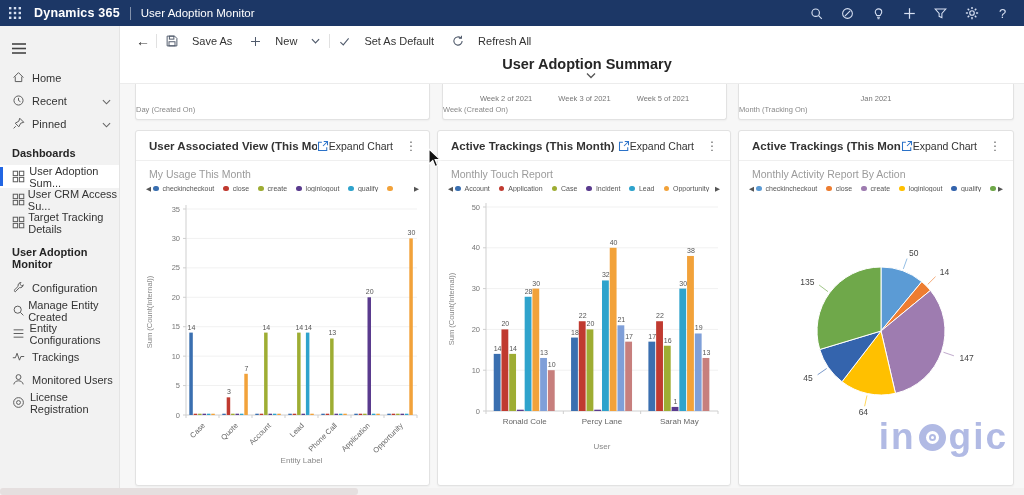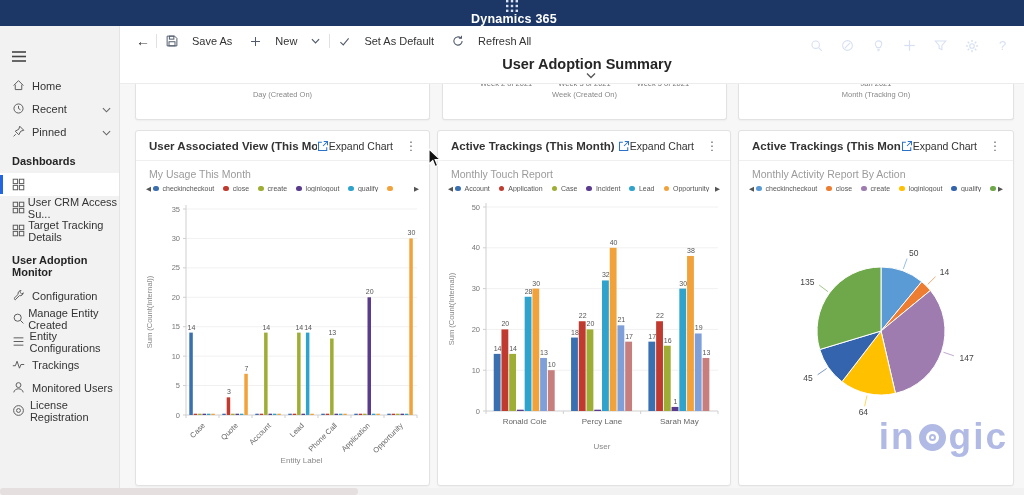--- a/index.html
+++ b/index.html
@@ -1,29 +1,29 @@
 <!DOCTYPE html>
 <html><head>
 <meta charset="utf-8">
 <style>
   * { margin:0; padding:0; box-sizing:border-box; }
   html,body { width:1024px; height:495px; overflow:hidden; font-family:"Liberation Sans",sans-serif; background:#f7f7f7; position:relative; }
 
   
-  #topbar { position:absolute; left:0; top:0; width:1024px; height:26px; background:#1c3766; display:flex; align-items:center; color:#fff; z-index:50;flex-direction:column; }
+  #topbar { position:absolute; left:0; top:0; width:1024px; height:26px; background:#1c3766; display:flex; align-items:center; color:#fff; z-index:50; }
   #waffle { width:30px; display:flex; justify-content:center; cursor:pointer; }
   #tb-app { font-size:12.5px; font-weight:bold; margin-left:4px; letter-spacing:.2px; }
   #tb-div { width:1px; height:13px; background:rgba(255,255,255,.45); margin:0 10px; }
   #tb-context { font-size:11.5px; }
   #tb-right { margin-left:auto; display:flex; align-items:center; padding-right:6px; }
   .tb-ic { width:31px; display:flex; justify-content:center; align-items:center; color:#d7e0f2; cursor:pointer; font-size:12px; }
   .tb-ic svg { stroke:#d7e0f2; }
 
   
-  #sidebar { position:absolute; left:0; top:26px; width:120px; height:469px; background:#f2f2f2; border-right:1px solid #e4e4e4; z-index:20; padding-top:18px; }
+  #sidebar { position:absolute; left:0; top:26px; width:120px; height:469px; background:#f2f2f2; border-right:1px solid #e4e4e4; z-index:20; padding-top:10px; }
   #hamburger { padding:4px 0 8px 12px; color:#444; cursor:pointer; }
   .sb-item { display:flex; align-items:center; height:23px; padding-left:12px; font-size:11px; color:#333; cursor:pointer; position:relative; }
   .sb-item .ic { width:20px; display:flex; align-items:center; color:#5a5a5a; }
   .sb-item .chev { margin-left:auto; margin-right:8px; color:#666; }
   .sb-item.sel { background:#fff; }
   .sb-item.sel::before { content:""; position:absolute; left:0; top:2px; bottom:2px; width:2.5px; background:#2266e3; }
   .sb-head { font-size:11px; font-weight:bold; color:#252525; padding:12px 0 6px 12px; }
 
   
   #main { position:absolute; left:120px; top:26px; right:0; bottom:0; }
@@ -32,23 +32,23 @@
   .cmd-btn .ci { display:flex; align-items:center; color:#505a6b; }
   .cmd-sep { width:1px; height:14px; background:#e1e1e1; }
   #back-btn { width:26px; display:flex; justify-content:center; font-size:14px; color:#333; cursor:pointer; }
   #titlebar { position:absolute; left:0; top:30px; right:0; height:28px; background:#fff; display:flex; align-items:center; padding-left:30px; border-bottom:1px solid #ececec;flex-direction:column; }
   #page-title { font-size:14.5px; font-weight:bold; color:#262626; }
   #title-chev { margin-left:7px; color:#555; display:flex; }
 
   #content { position:absolute; left:0; top:58px; right:0; bottom:0; background:#f7f7f7; overflow:hidden; }
 
   .card, .mini-card { position:absolute; background:#fff; border:1px solid #e2e2e2; border-radius:3px; box-shadow:0 1px 2px rgba(0,0,0,.04); }
-  .mini-card { border-top:none; border-radius:0 0 3px 3px; display:flex; flex-direction:column; justify-content:flex-end; padding-bottom:20px; }
+  .mini-card { border-top:none; border-radius:0 0 3px 3px; display:flex; flex-direction:column; justify-content:flex-end; padding-bottom:5px; }
   .mini-ticks { display:flex; justify-content:center; gap:26px; font-size:7.5px; color:#777; margin-bottom:2px; }
-  .mini-label { text-align:center; font-size:7.5px; color:#888; }
+  .mini-label { font-size:7.5px; color:#888; }
 
   .card-header { height:30px; display:flex; align-items:center; border-bottom:1px solid #efefef; padding:0 8px 0 13px; }
   .card-title { font-size:11.5px; font-weight:600; color:#333; white-space:nowrap; overflow:hidden; }
   .hdr-right { margin-left:auto; display:flex; align-items:center; gap:8px; }
   .expand-btn { display:flex; align-items:center; gap:0; font-size:10.5px; color:#333; cursor:pointer; white-space:nowrap; }
   .kebab { font-size:12px; color:#666; cursor:pointer; padding:0 4px; }
   .chart-title { font-size:10.5px; color:#9b9b9b; margin:7px 13px 1px; white-space:nowrap; overflow:hidden; }
   .legend-row { display:flex; align-items:center; height:15px; margin:1px 8px 0; }
   .larr,.rarr { font-size:6.5px; color:#555; cursor:pointer; flex:0 0 auto; padding:0 2px; }
   .lclip { flex:1 1 auto; overflow:hidden; white-space:nowrap; display:flex; align-items:center; gap:9px; }
@@ -185,20 +185,21 @@
       <div class="sb-head">Dashboards</div>
       <div class="sb-item sel">
         <span class="ic">
           <svg width="13" height="13" viewBox="0 0 16 16" stroke="currentColor" stroke-width="1.2" fill="none">
             <rect x="1.5" y="1.5" width="5.4" height="5.4" fill="none"></rect>
             <rect x="9.1" y="1.5" width="5.4" height="5.4" fill="none"></rect>
             <rect x="1.5" y="9.1" width="5.4" height="5.4" fill="none"></rect>
             <rect x="9.1" y="9.1" width="5.4" height="5.4" fill="none"></rect>
           </svg>
         </span>
+        <span>User Adoption Sum...</span>
       </div>
       <div class="sb-item">
         <span class="ic">
           <svg width="13" height="13" viewBox="0 0 16 16" stroke="currentColor" stroke-width="1.2" fill="none">
             <rect x="1.5" y="1.5" width="5.4" height="5.4" fill="none"></rect>
             <rect x="9.1" y="1.5" width="5.4" height="5.4" fill="none"></rect>
             <rect x="1.5" y="9.1" width="5.4" height="5.4" fill="none"></rect>
             <rect x="9.1" y="9.1" width="5.4" height="5.4" fill="none"></rect>
           </svg>
         </span>

